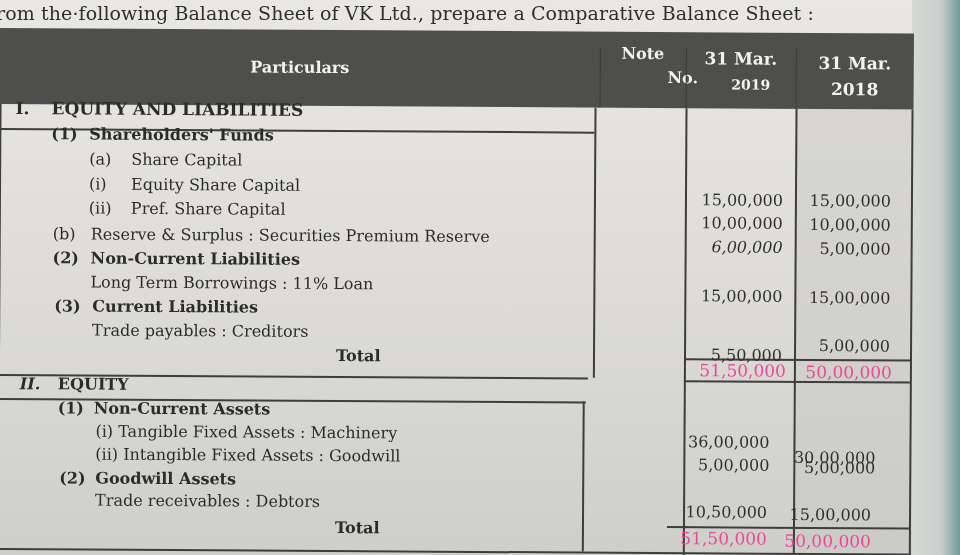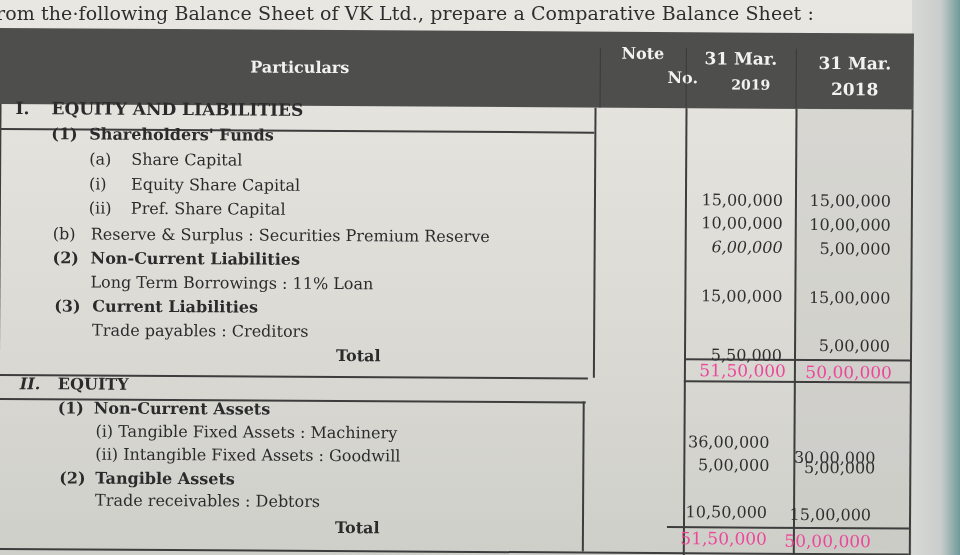--- a/index.html
+++ b/index.html
@@ -130,21 +130,21 @@
 
   <div class="row" style="left:98px;top:393px;">(i) Tangible Fixed Assets : Machinery</div>
   <div class="num" style="left:670px;width:102px;top:400px;">36,00,000</div>
   <div class="num" style="left:780px;width:98px;top:415px;">30,00,000</div>
 
   <div class="row" style="left:98px;top:416px;">(ii) Intangible Fixed Assets : Goodwill</div>
   <div class="num" style="left:670px;width:102px;top:423px;">5,00,000</div>
   <div class="num" style="left:780px;width:98px;top:425px;">5,00,000</div>
 
   <div class="row b" style="left:62px;top:440px;">(2)</div>
-  <div class="row b" style="left:98px;top:440px;">Tangible Assets</div>
+  <div class="row b" style="left:98px;top:440px;">Goodwill Assets</div>
 
   <div class="row" style="left:98px;top:462px;">Trade receivables : Debtors</div>
   <div class="num" style="left:670px;width:100px;top:470px;">10,50,000</div>
   <div class="num" style="left:780px;width:94px;top:472px;">15,00,000</div>
 
   <div class="row b" style="left:338px;top:488px;">Total</div>
   <div class="num b" style="left:670px;width:100px;top:496px;font-size:17px;">51,50,000</div>
   <div class="num b" style="left:780px;width:94px;top:498px;font-size:17px;">50,00,000</div>
 </div>
 

